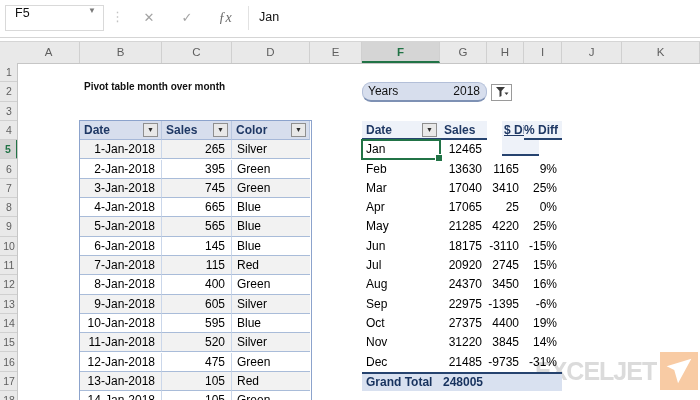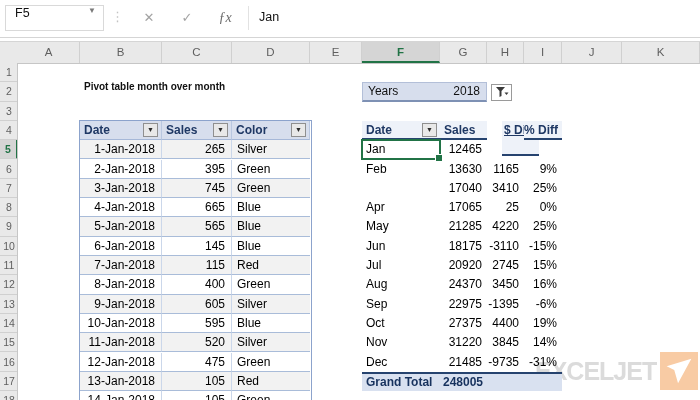--- a/index.html
+++ b/index.html
@@ -138,21 +138,21 @@
       <div class="rowh" style="left: 0px; top: 250.9px; width: 18px; height: 19.3px;">14</div>
       <div class="rowh" style="left: 0px; top: 270.2px; width: 18px; height: 19.3px;">15</div>
       <div class="rowh" style="left: 0px; top: 289.5px; width: 18px; height: 19.3px;">16</div>
       <div class="rowh" style="left: 0px; top: 308.8px; width: 18px; height: 19.3px;">17</div>
       <div class="rowh" style="left: 0px; top: 328.1px; width: 18px; height: 19.3px;">18</div>
     </div>
 
   <div id="sheet">
     <div id="title">Pivot table month over month</div>
 
-    <div id="years-cell" style="left: 362px; top: 19.3px; width: 125px; height: 19.3px;">
+    <div id="years-cell" style="left: 362px; top: 19.3px; width: 125px; height: 19.3px; border-radius: 9px;">
       <span class="lab">Years</span>
       <span class="val">2018</span>
     </div>
     <div id="years-btn" style="left: 491px; top: 20.8px;">
       <svg width="14" height="12" viewBox="0 0 14 12">
         <path d="M1,1 H10 L6.5,5 V10 L4.5,11 V5 Z" fill="#3a3a3a"></path>
         <path d="M9.5,6.5 L13.5,6.5 L11.5,9 Z" fill="#3a3a3a"></path>
       </svg>
     </div>
 
@@ -217,20 +217,21 @@
       <div class="cell pv-th al" style="left: 362px; top: 57.9px; width: 78px; height: 19.3px;"><span>Date</span><div class="fltbtn">▼</div></div>
       <div class="cell pv-th al" style="left: 440px; top: 57.9px; width: 47px; height: 19.3px;"><span>Sales</span></div>
       <div class="cell pv-th ar" style="left: 502px; top: 57.9px; width: 37px; height: 35px; text-decoration: underline;"><span>$ Diff</span></div>
       <div class="cell pv-th ar" style="left: 524px; top: 57.9px; width: 38px; height: 19.3px;"><span>% Diff</span></div>
       <div class="cell pv-td al" style="left: 362px; top: 77.2px; width: 78px; height: 19.3px;">Jan</div>
       <div class="cell pv-td ar" style="left: 440px; top: 77.2px; width: 47px; height: 19.3px;">12465</div>
       <div class="cell pv-td al" style="left: 362px; top: 96.5px; width: 78px; height: 19.3px;">Feb</div>
       <div class="cell pv-td ar" style="left: 440px; top: 96.5px; width: 47px; height: 19.3px;">13630</div>
       <div class="cell pv-td ar" style="left: 487px; top: 96.5px; width: 37px; height: 19.3px;">1165</div>
       <div class="cell pv-td ar" style="left: 524px; top: 96.5px; width: 38px; height: 19.3px;">9%</div>
+      <div class="cell pv-td al" style="left: 362px; top: 115.8px; width: 78px; height: 19.3px;">Mar</div>
       <div class="cell pv-td ar" style="left: 440px; top: 115.8px; width: 47px; height: 19.3px;">17040</div>
       <div class="cell pv-td ar" style="left: 487px; top: 115.8px; width: 37px; height: 19.3px;">3410</div>
       <div class="cell pv-td ar" style="left: 524px; top: 115.8px; width: 38px; height: 19.3px;">25%</div>
       <div class="cell pv-td al" style="left: 362px; top: 135.1px; width: 78px; height: 19.3px;">Apr</div>
       <div class="cell pv-td ar" style="left: 440px; top: 135.1px; width: 47px; height: 19.3px;">17065</div>
       <div class="cell pv-td ar" style="left: 487px; top: 135.1px; width: 37px; height: 19.3px;">25</div>
       <div class="cell pv-td ar" style="left: 524px; top: 135.1px; width: 38px; height: 19.3px;">0%</div>
       <div class="cell pv-td al" style="left: 362px; top: 154.4px; width: 78px; height: 19.3px;">May</div>
       <div class="cell pv-td ar" style="left: 440px; top: 154.4px; width: 47px; height: 19.3px;">21285</div>
       <div class="cell pv-td ar" style="left: 487px; top: 154.4px; width: 37px; height: 19.3px;">4220</div>

